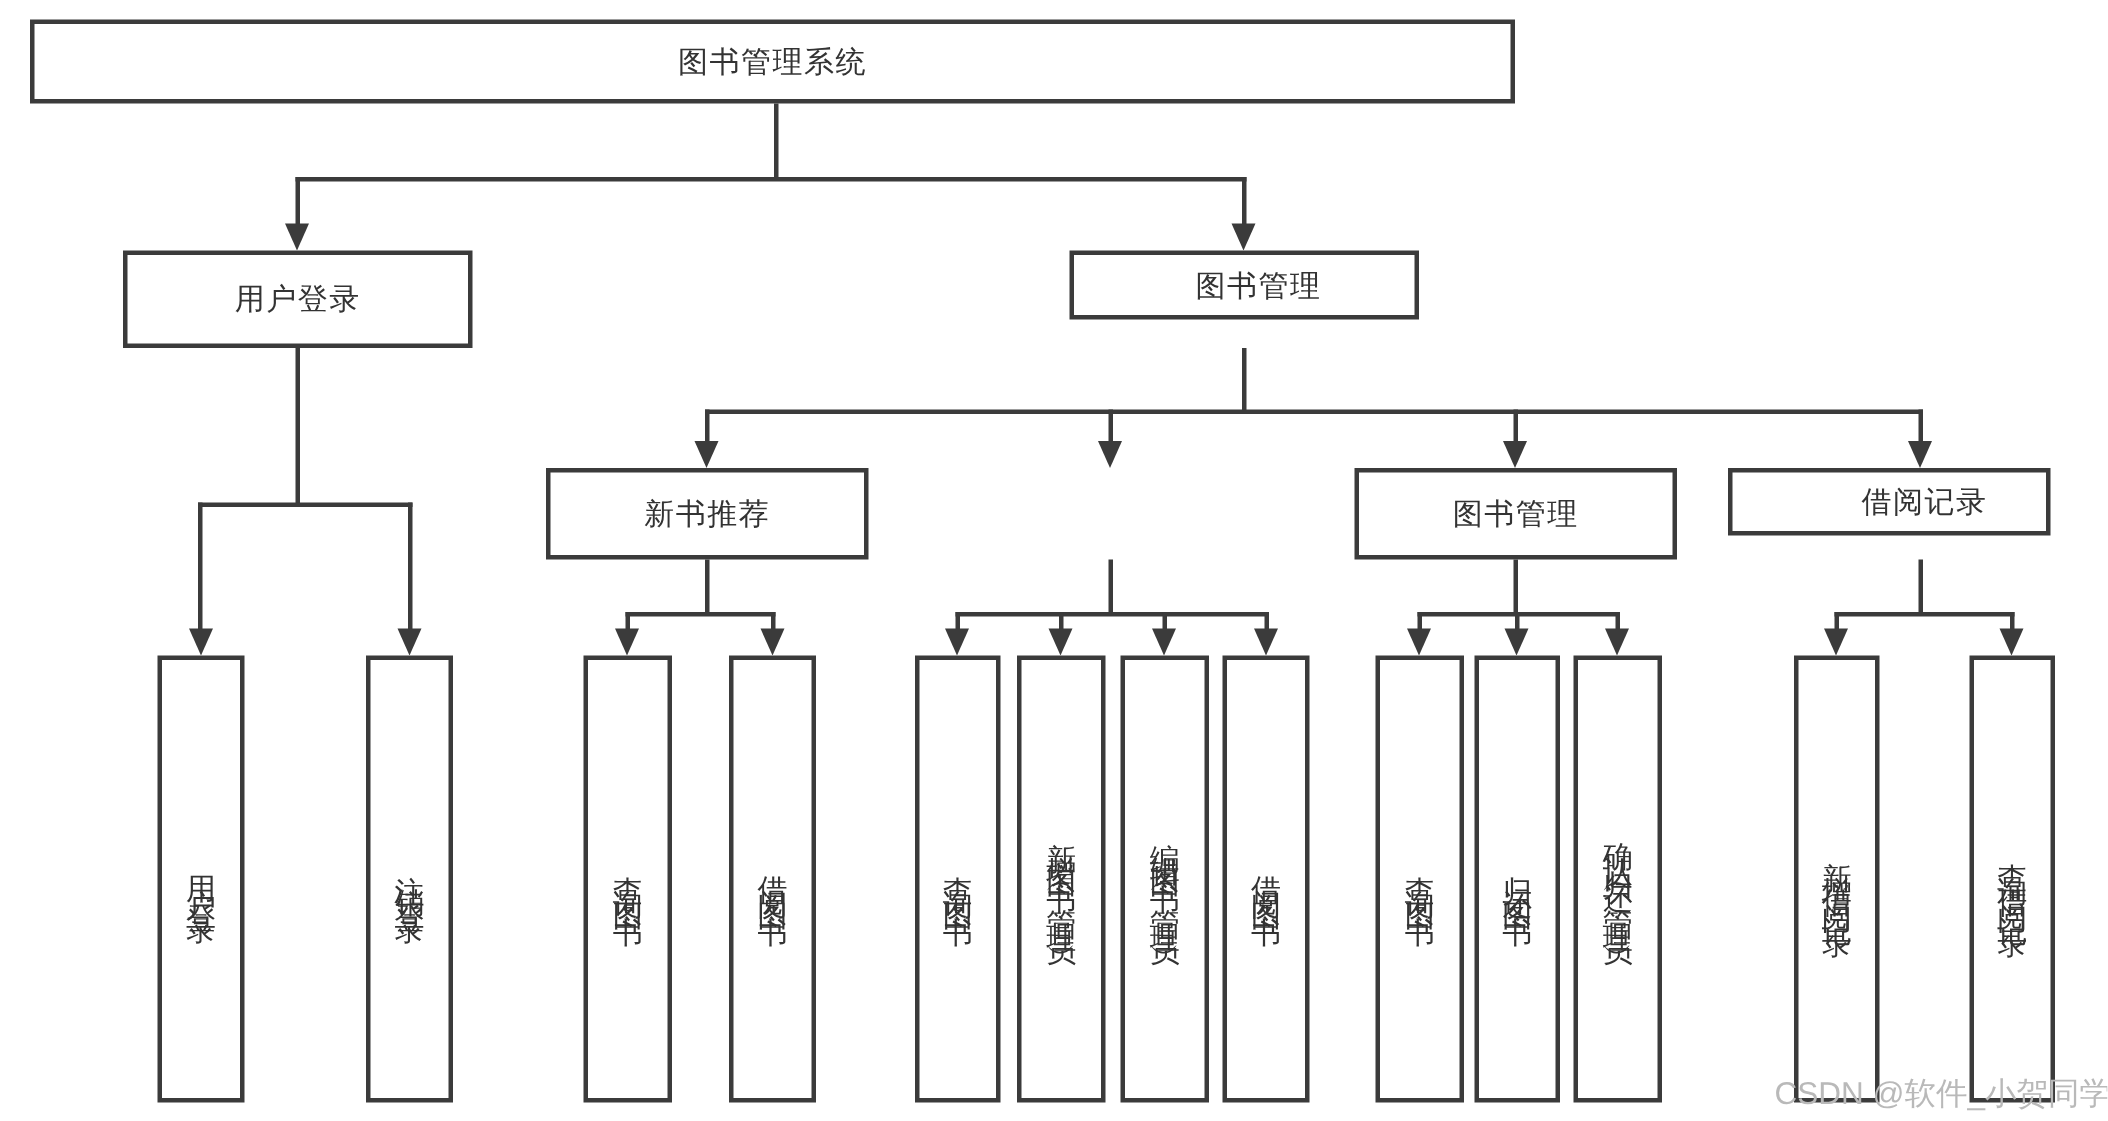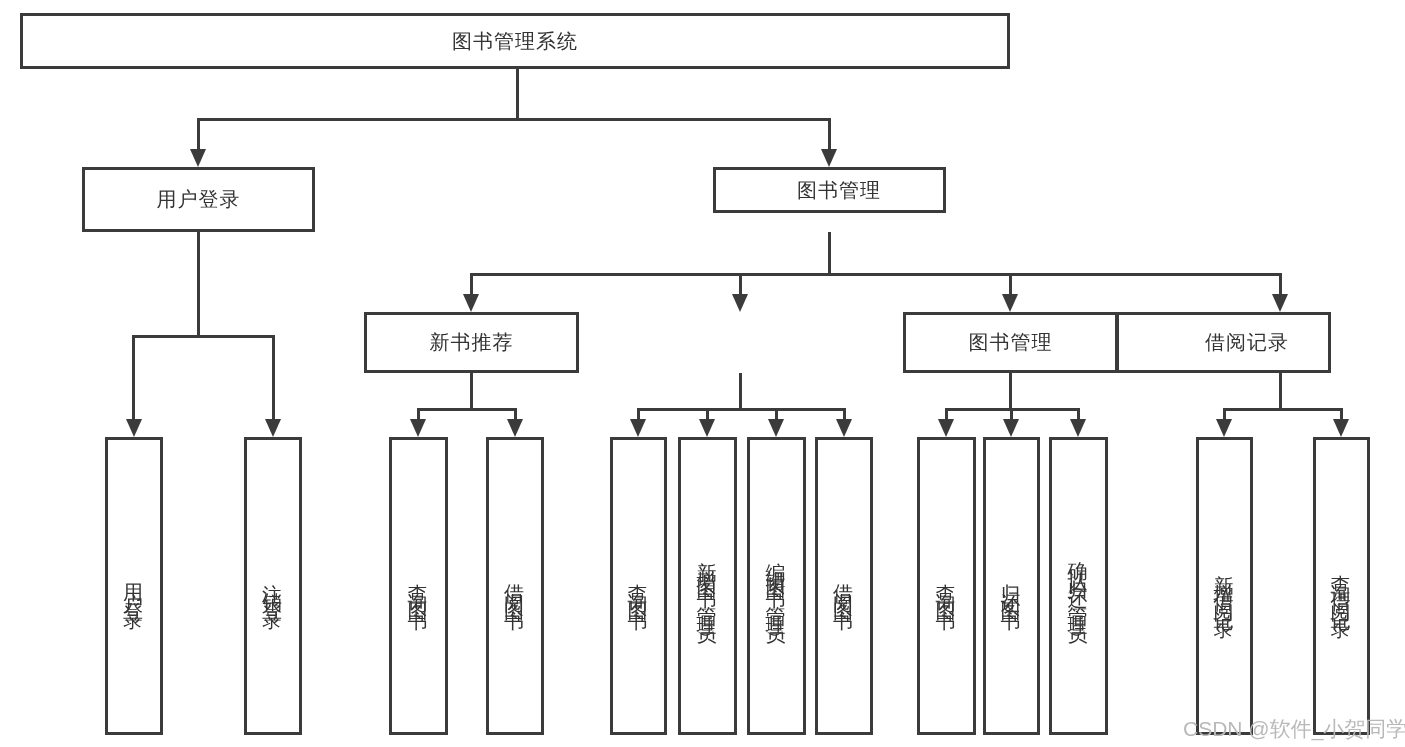--- a/index.html
+++ b/index.html
@@ -76,21 +76,21 @@
   <div class="ahead" style="left:463px; top:294px;"></div>
   <div class="vline" style="left:739px; top:273px; height:23px;"></div>
   <div class="ahead" style="left:732px; top:294px;"></div>
   <div class="vline" style="left:1009px; top:273px; height:23px;"></div>
   <div class="ahead" style="left:1002px; top:294px;"></div>
   <div class="vline" style="left:1279px; top:273px; height:23px;"></div>
   <div class="ahead" style="left:1272px; top:294px;"></div>
 
   <div class="hbox" style="left:364px; top:312px; width:215px; height:61px;">新书推荐</div>
   <div class="hbox" style="left:903px; top:312px; width:215px; height:61px;">图书管理</div>
-  <div class="hbox" style="left:1116px; top:312px; width:215px; height:61px;padding-left:47px;">借阅记录</div>
+  <div class="hbox" style="left:1152px; top:312px; width:215px; height:45px;padding-left:47px;">借阅记录</div>
 
   <div class="vline" style="left:470px; top:373px; height:37px;"></div>
   <div class="hline" style="left:417px; top:408px; width:100px;"></div>
   <div class="vline" style="left:417px; top:408px; height:13px;"></div>
   <div class="ahead" style="left:410px; top:419px;"></div>
   <div class="vline" style="left:514px; top:408px; height:13px;"></div>
   <div class="ahead" style="left:507px; top:419px;"></div>
 
   <div class="vline" style="left:739px; top:373px; height:37px;"></div>
   <div class="hline" style="left:637px; top:408px; width:209px;"></div>

